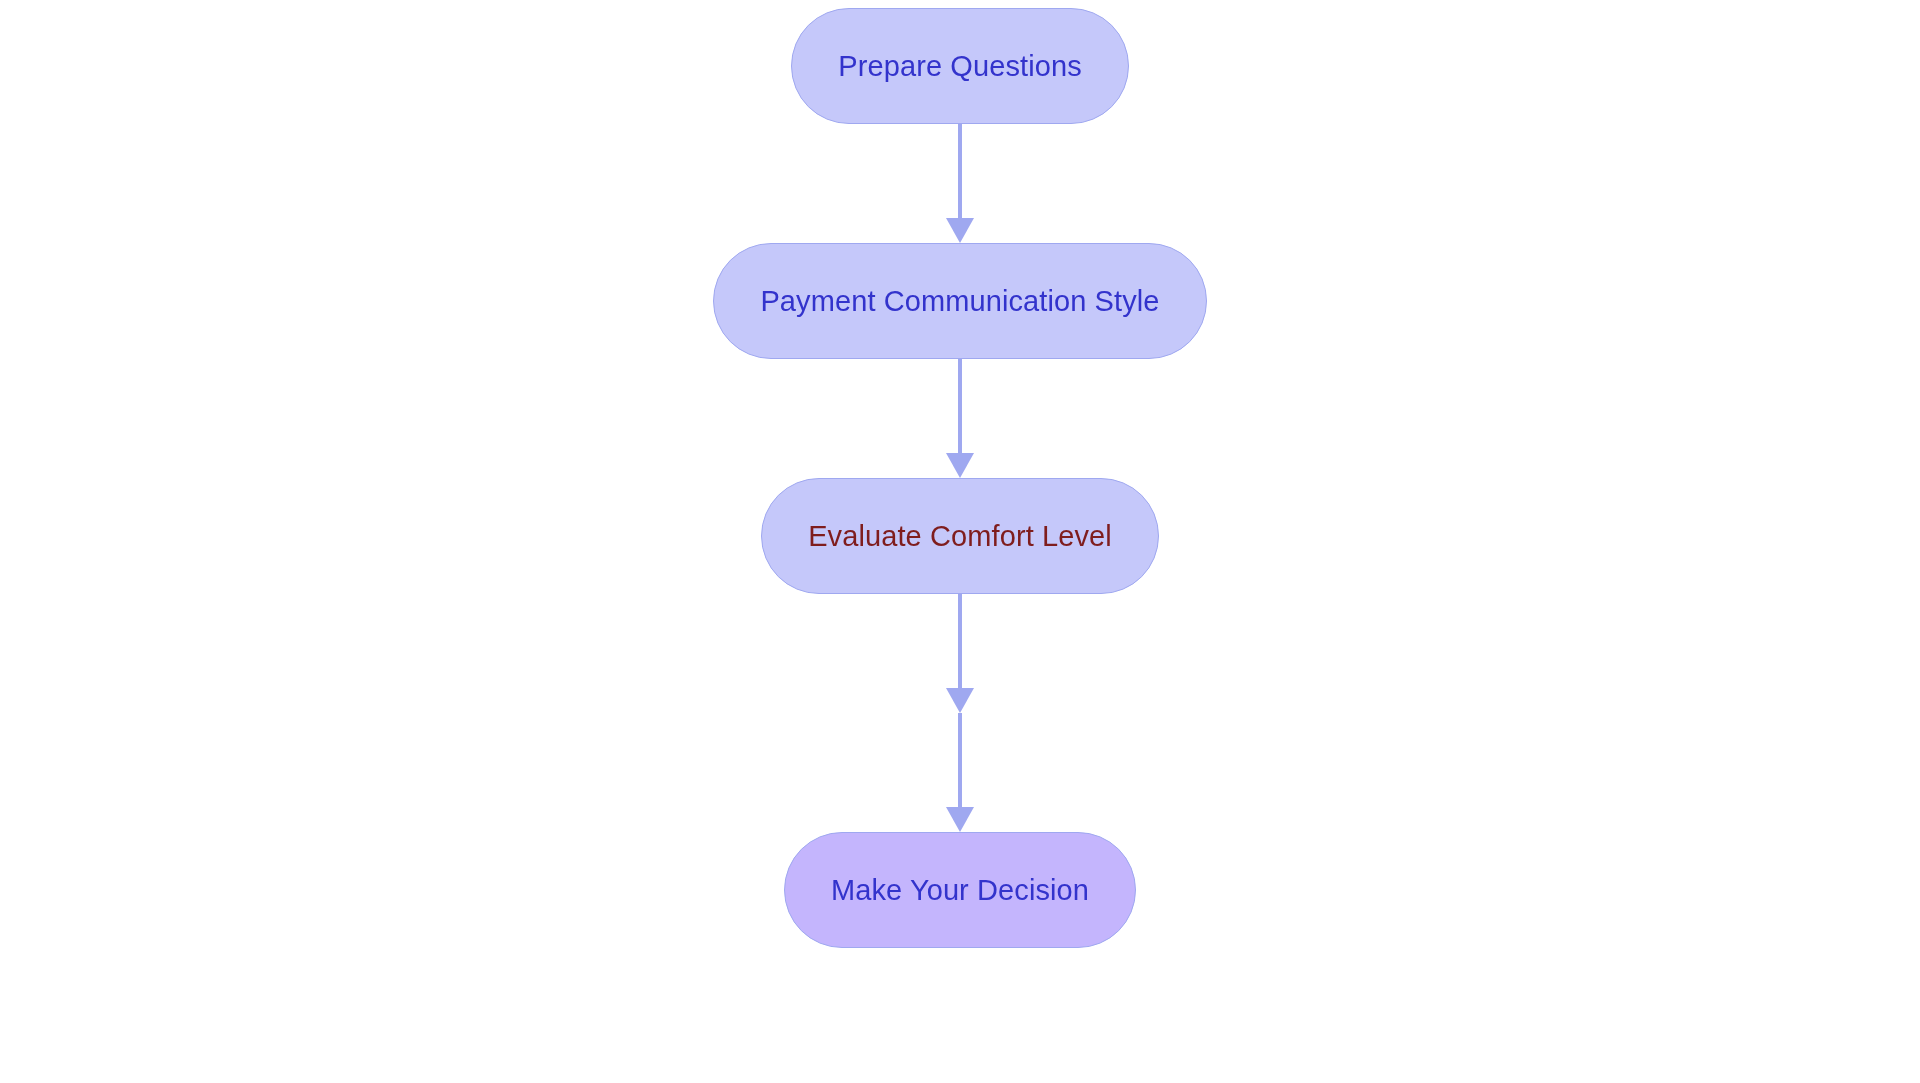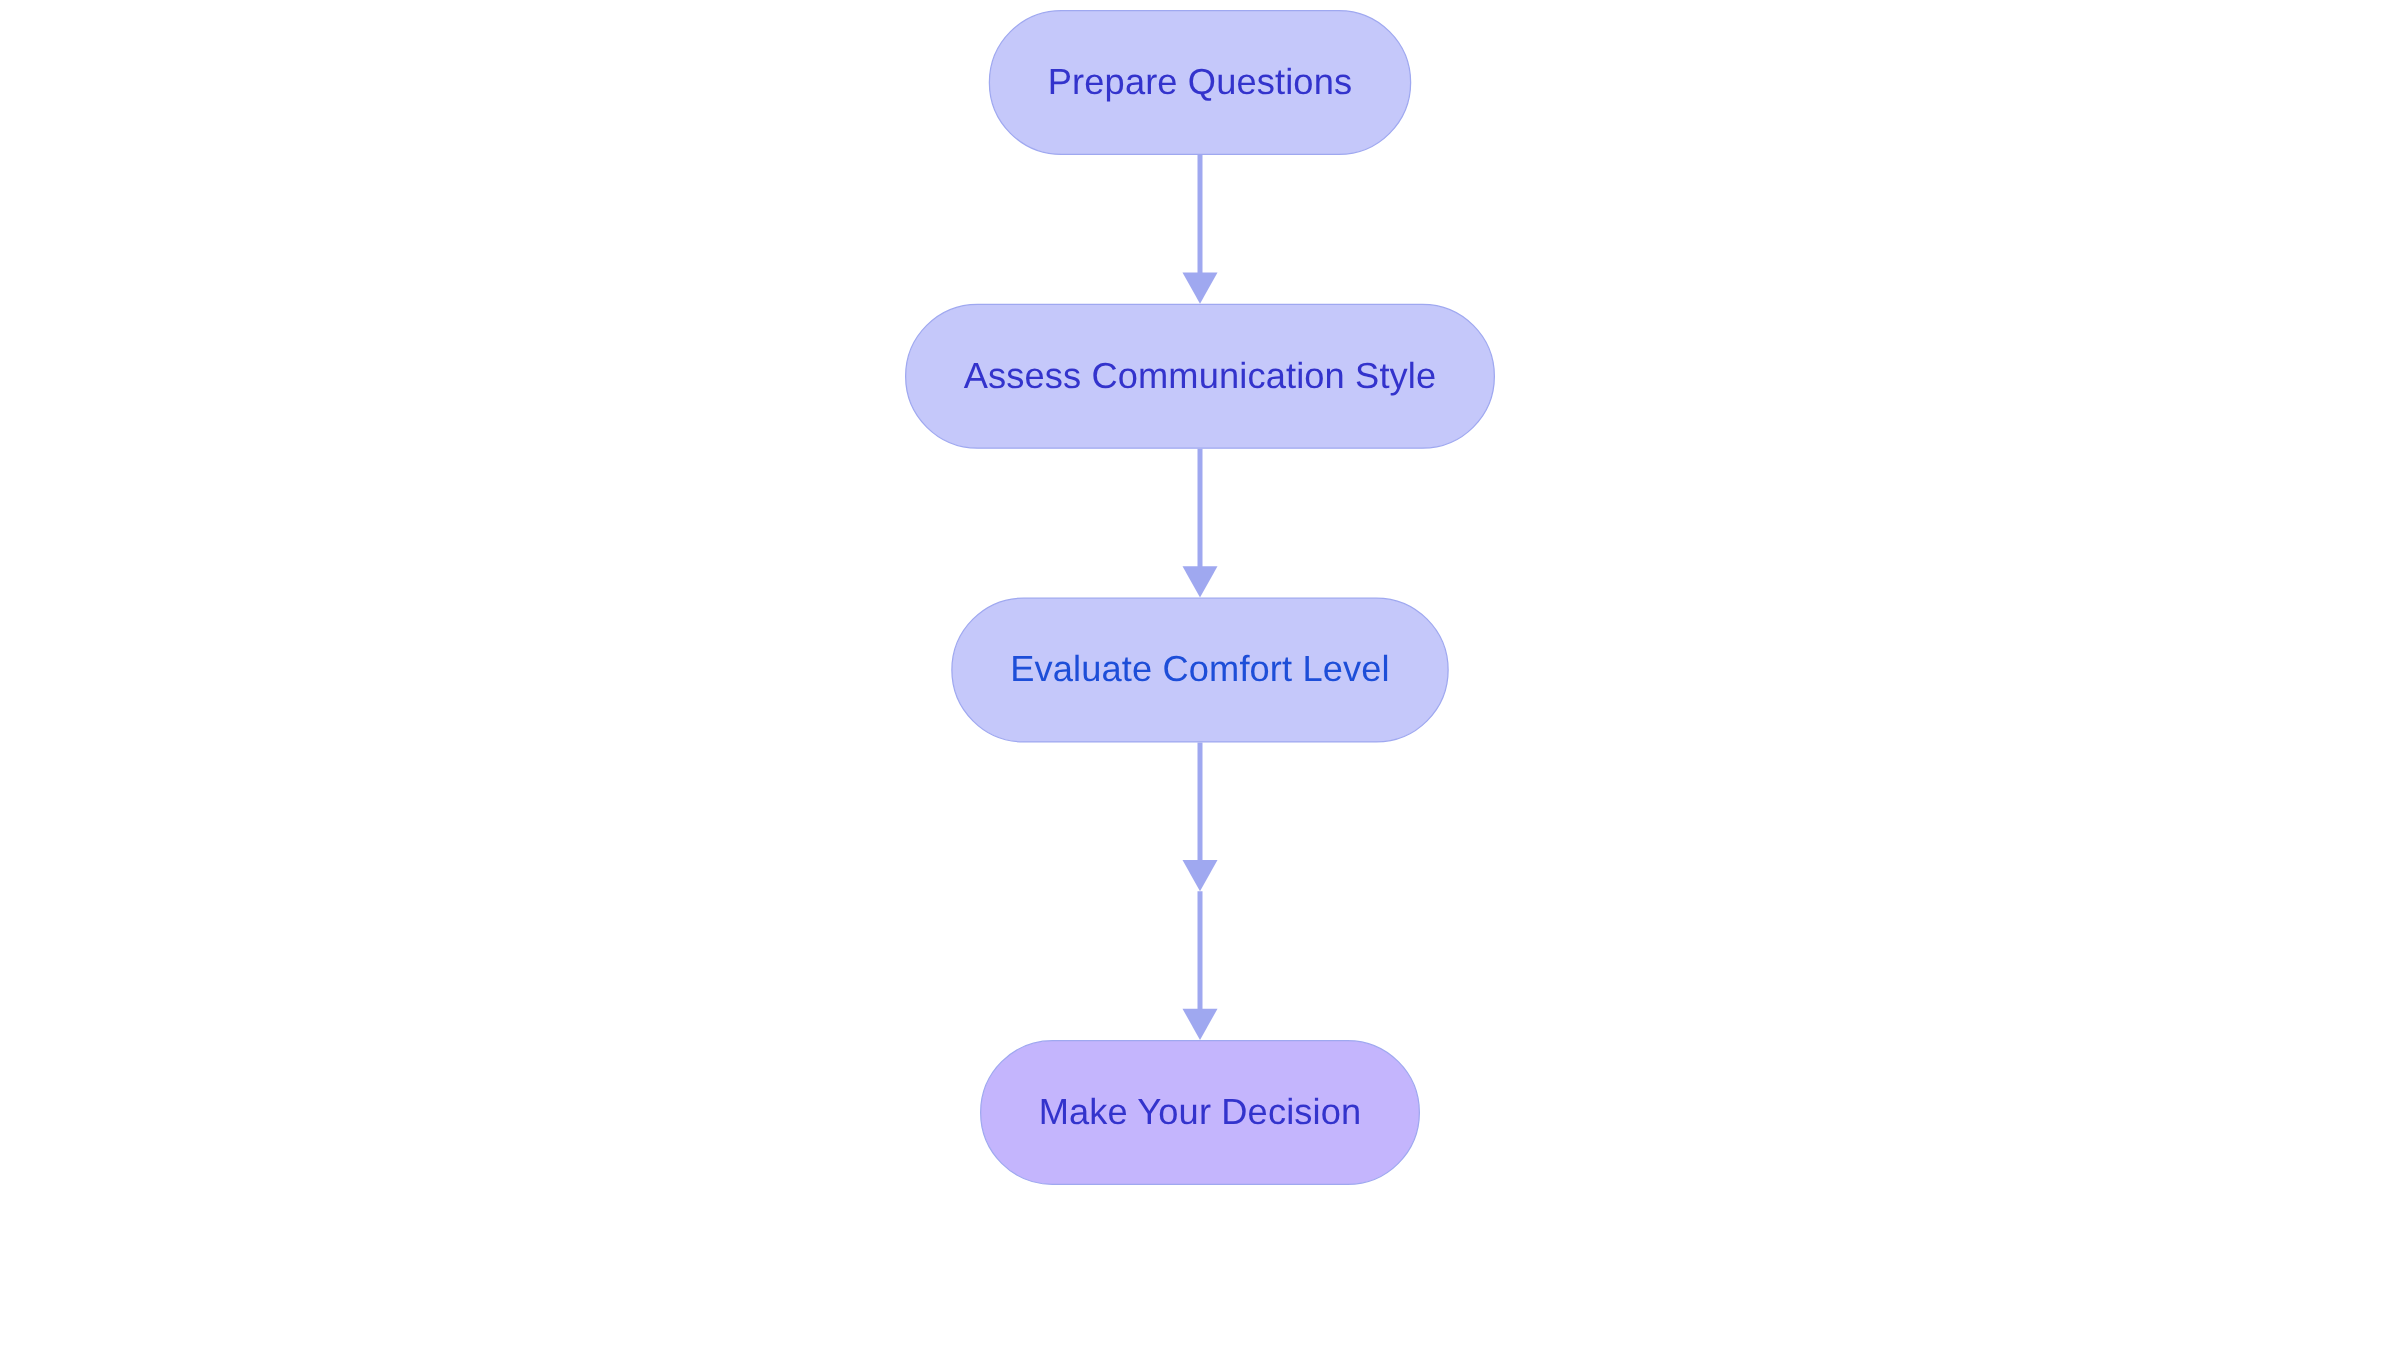--- a/index.html
+++ b/index.html
@@ -102,30 +102,30 @@
     <div class="node" style="background: rgb(197, 200, 250); border-color: rgb(159, 168, 240);">
       <span class="node-label" style="color: rgb(51, 51, 204);">Prepare Questions</span>
     </div>
 
     <div class="connector">
       <div class="connector-line" style="background: rgb(159, 168, 240);"></div>
       <div class="connector-head" style="border-top-color: rgb(159, 168, 240);"></div>
     </div>
 
     <div class="node" style="background: rgb(197, 200, 250); border-color: rgb(159, 168, 240);">
-      <span class="node-label" style="color: rgb(51, 51, 204);">Assess Communication Style</span>
+      <span class="node-label" style="color: rgb(51, 51, 204);">Payment Communication Style</span>
     </div>
 
     <div class="connector">
       <div class="connector-line" style="background: rgb(159, 168, 240);"></div>
       <div class="connector-head" style="border-top-color: rgb(159, 168, 240);"></div>
     </div>
 
     <div class="node" style="background: rgb(197, 200, 250); border-color: rgb(159, 168, 240);">
-      <span class="node-label" style="color: #1d4ed8;">Evaluate Comfort Level</span>
+      <span class="node-label" style="color: #7f1d1d;">Evaluate Comfort Level</span>
     </div>
 
     <div class="connector">
       <div class="connector-line" style="background: rgb(159, 168, 240);"></div>
       <div class="connector-head" style="border-top-color: rgb(159, 168, 240);"></div>
     </div>
 
 
     <div class="connector">
       <div class="connector-line" style="background: rgb(159, 168, 240);"></div>

